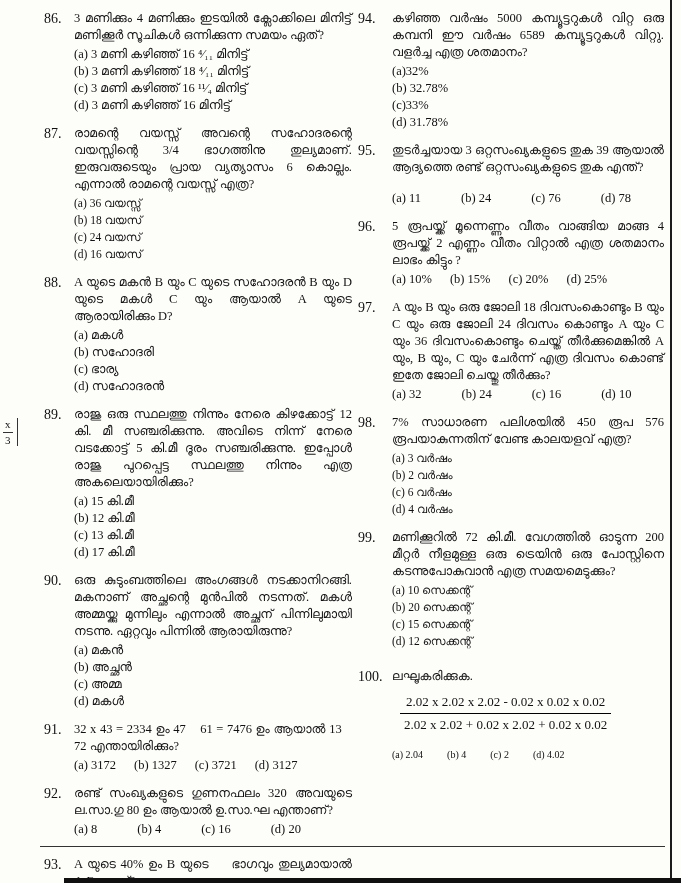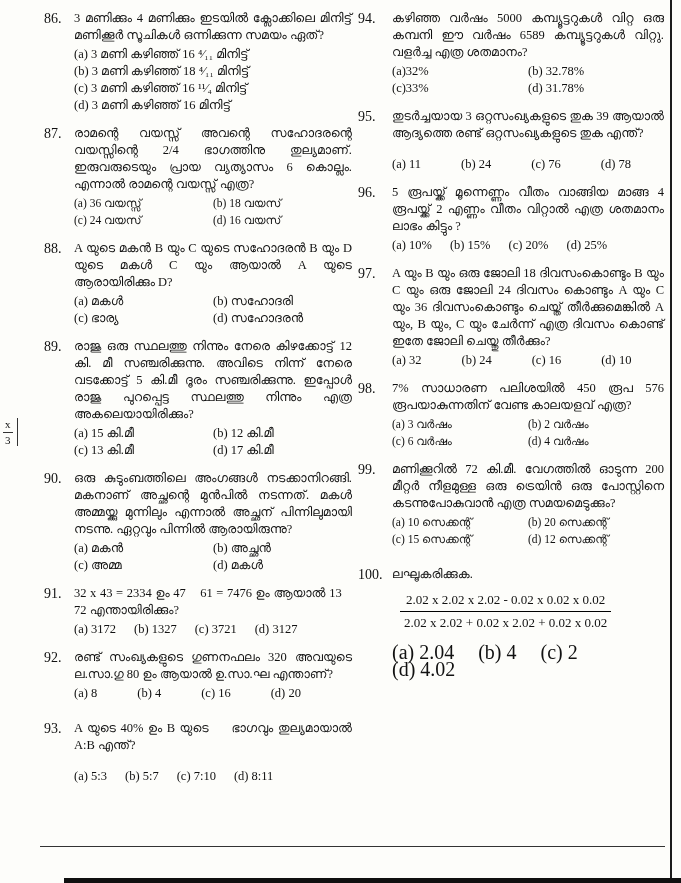--- a/index.html
+++ b/index.html
@@ -9,30 +9,30 @@
   .col { position:absolute; top:10px; }
   .col-left  { left:44px;  width:308px; }
   .col-right { left:358px; width:306px; }
   .q { display:flex; margin-bottom:11px; }
   .qnum { flex:0 0 30px; font-size:14px; line-height:17px; }
   .col-right .qnum { flex:0 0 34px; }
   .qbody { flex:1; min-width:0; }
   .qtext { font-size:12.5px; line-height:17px; text-align:justify; }
   .opts { margin-top:2px; font-size:12.5px; line-height:17px; }
   .opts-stack .opt { display:block; }
-  .opts-grid { display:grid; grid-template-columns:1fr 1fr; }
+  .opts-grid { display:grid; grid-template-columns:1fr; }
   .opts-row { display:flex; flex-wrap:wrap; column-gap:18px; }
   .opts-row-wide { column-gap:40px; }
   .opts-sm { font-size:11.5px;font-family:Liberation Serif, serif; }
   .gap-top { margin-top:14px; }
   .mt-lg { margin-top:18px; }
   .fraction { display:inline-block; text-align:center; font-weight:normal; font-size:13px; margin:9px 0 10px 8px; }
   .frac-num { border-bottom:1.6px solid #000; padding:0 6px 3px; }
   .frac-den { padding-top:3px; }
-  .opts-lg { font-size:20px; column-gap:24px; margin-top:3px; }
+  .opts-lg { font-size:10px; column-gap:24px; margin-top:3px; }
   .margin-marker { position:absolute; left:3px; top:418px; font-size:11px; text-align:center;
                    line-height:1.15; border-right:1px solid #333; padding-right:4px; }
   .mm-top { display:block; border-bottom:1px solid #333; padding:0 2px 1px; }
   .mm-bottom { display:block; padding-top:1px; }
   .footer-rule { position:absolute; left:40px; right:16px; top:846px; border-top:1.2px solid #333; }
   .footer-text { position:absolute; left:44px; top:904px; font-size:14px; }
   .scan-right { position:absolute; right:9px; top:0; width:2px; height:100%; background:#1c1c1c; }
   .scan-bottom { position:absolute; left:64px; right:0; bottom:0; height:5px; background:#101010; }
 </style>
 </head>
@@ -56,21 +56,21 @@
           <span class="opt">(b) 3 മണി കഴിഞ്ഞ് 18 ⁴⁄₁₁ മിനിട്ട്</span>
           <span class="opt">(c) 3 മണി കഴിഞ്ഞ് 16 ¹¹⁄₄ മിനിട്ട്</span>
           <span class="opt">(d) 3 മണി കഴിഞ്ഞ് 16 മിനിട്ട്</span>
         </div>
       </div>
     </div>
 
     <div class="q">
       <div class="qnum">87.</div>
       <div class="qbody">
-        <div class="qtext">രാമന്റെ വയസ്സ് അവന്റെ സഹോദരന്റെ വയസ്സിന്റെ 2/4 ഭാഗത്തിനു തുല്യമാണ്. ഇരുവരുടെയും പ്രായ വ്യത്യാസം 6 കൊല്ലം. എന്നാൽ രാമന്റെ വയസ്സ് എത്ര?</div>
+        <div class="qtext">രാമന്റെ വയസ്സ് അവന്റെ സഹോദരന്റെ വയസ്സിന്റെ 3/4 ഭാഗത്തിനു തുല്യമാണ്. ഇരുവരുടെയും പ്രായ വ്യത്യാസം 6 കൊല്ലം. എന്നാൽ രാമന്റെ വയസ്സ് എത്ര?</div>
         <div class="opts opts-grid opts-sm">
           <span class="opt">(a) 36 വയസ്സ്</span>
           <span class="opt">(b) 18 വയസ്</span>
           <span class="opt">(c) 24 വയസ്</span>
           <span class="opt">(d) 16 വയസ്</span>
         </div>
       </div>
     </div>
 
     <div class="q">

